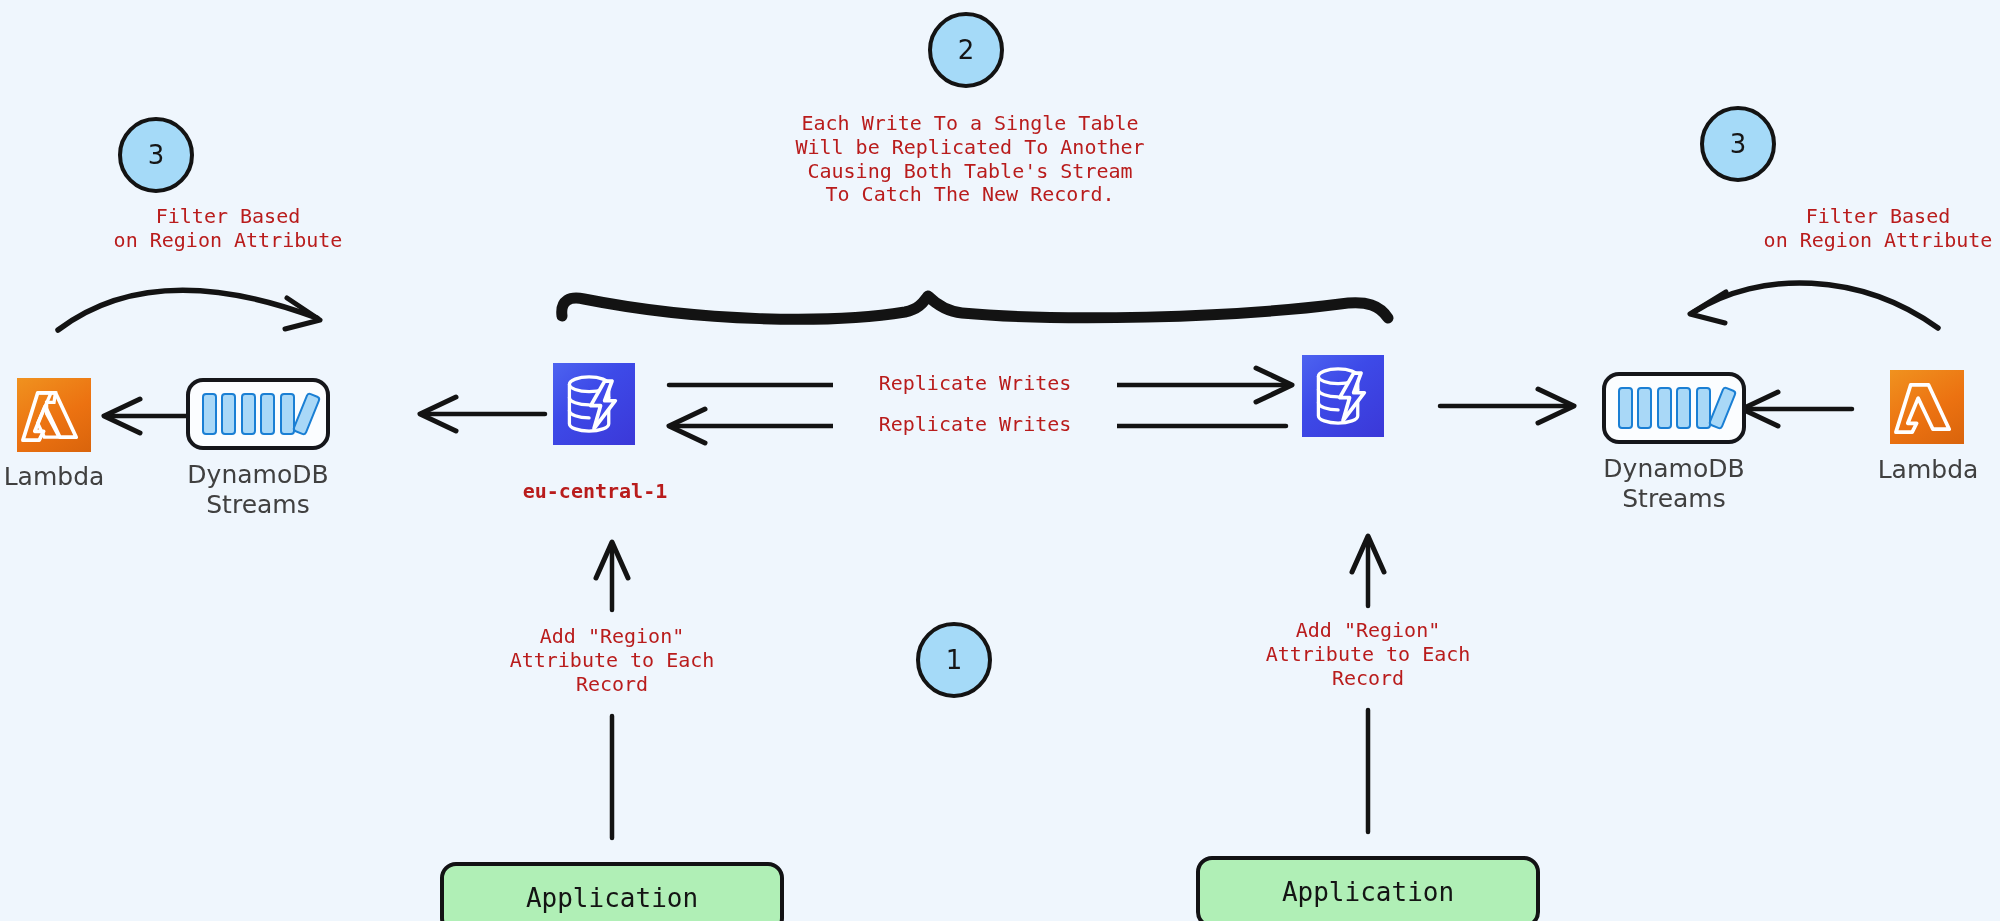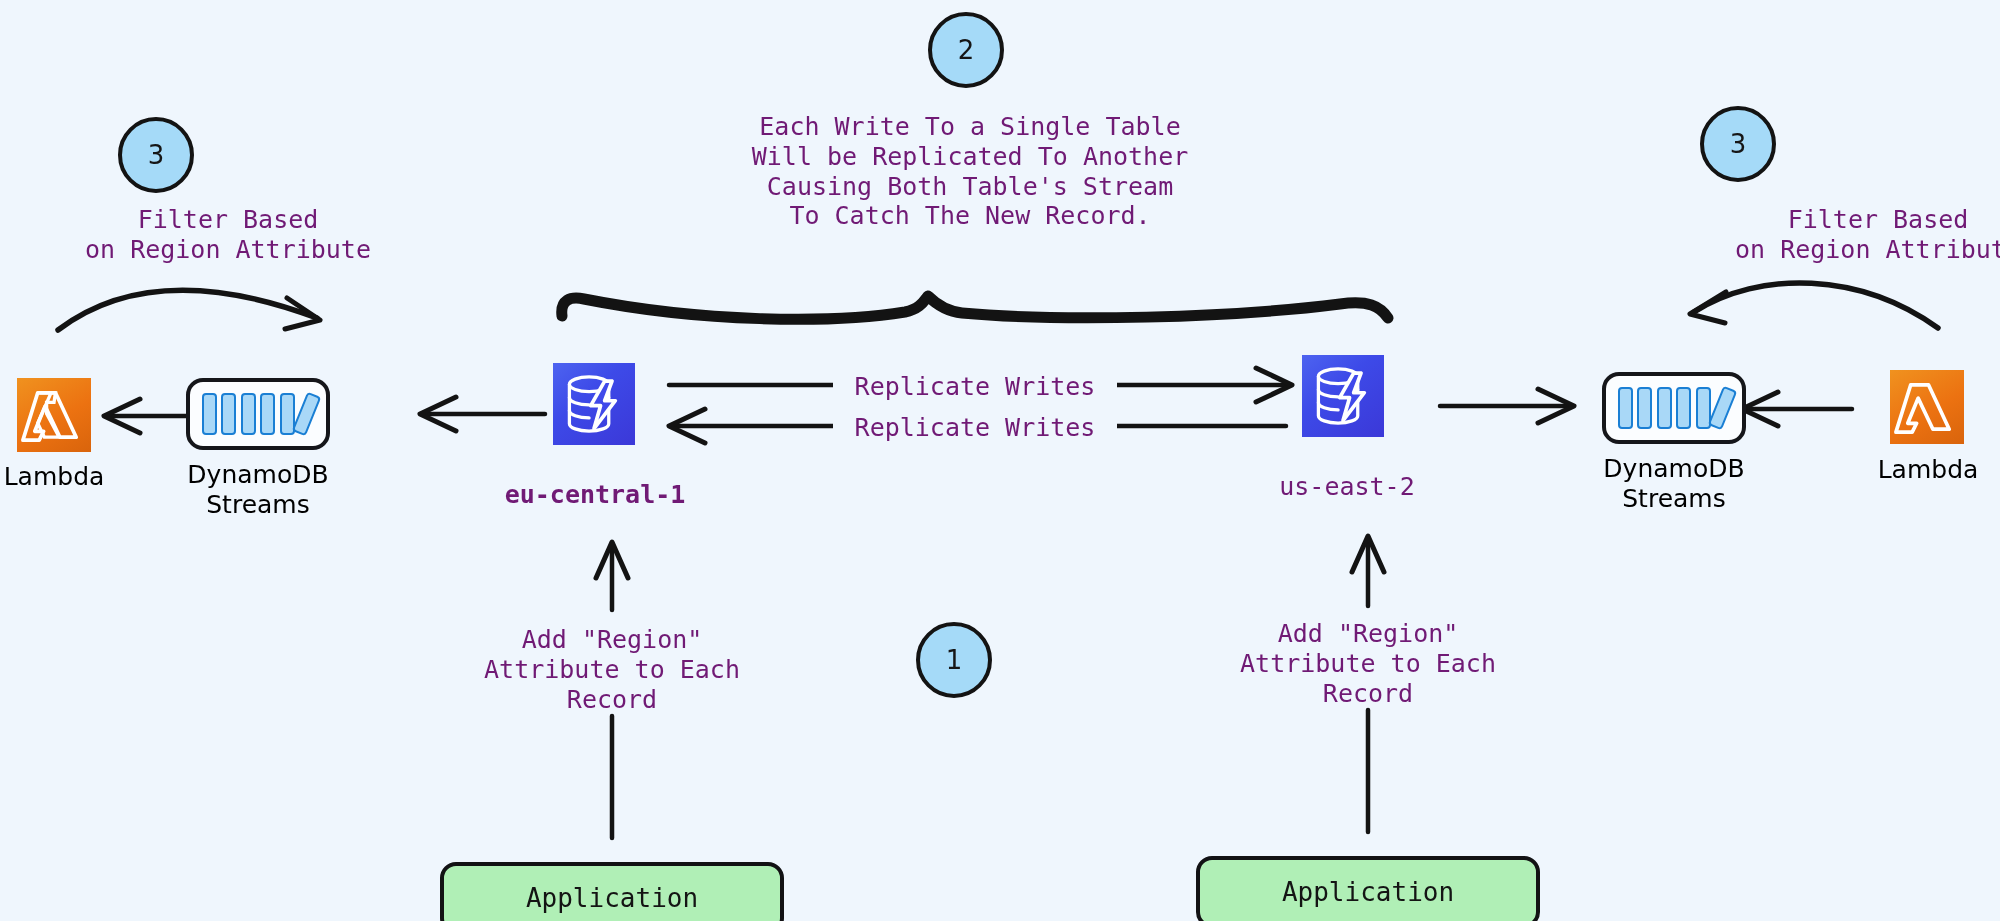--- a/index.html
+++ b/index.html
@@ -28,34 +28,34 @@
     align-items: center;
     justify-content: center;
     font-size: 26px;
     color: #161616;
     font-family: "DejaVu Sans", "Liberation Sans", sans-serif;
   }
 
   
   .dtext {
     position: absolute;
-    color: #701a75;
-    font-size: 25px;
+    color: #b91c1c;
+    font-size: 20px;
     line-height: 1.19;
     white-space: pre;
     font-family: "DejaVu Sans Mono", "Liberation Mono", monospace;
     letter-spacing: 0px;
   }
   .dtext.center { text-align: center; }
   .dtext.left { text-align: center; }
 
   
   .caption {
     position: absolute;
-    color: #000000;
+    color: #404040;
     font-size: 25px;
     line-height: 1.18;
     text-align: center;
     white-space: pre;
     font-family: "DejaVu Sans", "Liberation Sans", sans-serif;
   }
 
   
   .lambda-icon {
     position: absolute;
@@ -272,21 +272,20 @@
       <g fill="none" stroke="#ffffff" stroke-width="4" stroke-linejoin="round" stroke-linecap="round">
         <ellipse cx="44" cy="26" rx="24" ry="9"></ellipse>
         <path d="M20 26 L20 74 C20 79 31 83 44 83 C57 83 68 79 68 74 L68 26"></path>
         <path d="M20 42 C20 47 31 51 44 51"></path>
         <path d="M20 58 C20 63 31 67 44 67"></path>
         <path d="M68 42 C68 45 63 48 56 50"></path>
       </g>
       <path d="M63 22 L46 52 L58 52 L50 80 L76 46 L63 46 L72 22 Z" fill="#4049ea" stroke="#ffffff" stroke-width="4.5" stroke-linejoin="round"></path>
     </svg>
   </div>
-  <div class="dtext center" style="left:1222px; top:472px; width:250px;">us-east-2</div>
 
   <div class="streams-box" style="left:1602px; top:372px;">
     <span class="sbar"></span>
     <span class="sbar"></span>
     <span class="sbar"></span>
     <span class="sbar"></span>
     <span class="sbar"></span>
     <span class="sbar tilt"></span>
   </div>
   <div class="caption" style="left:1594px; top:454px; width:160px;">DynamoDB

